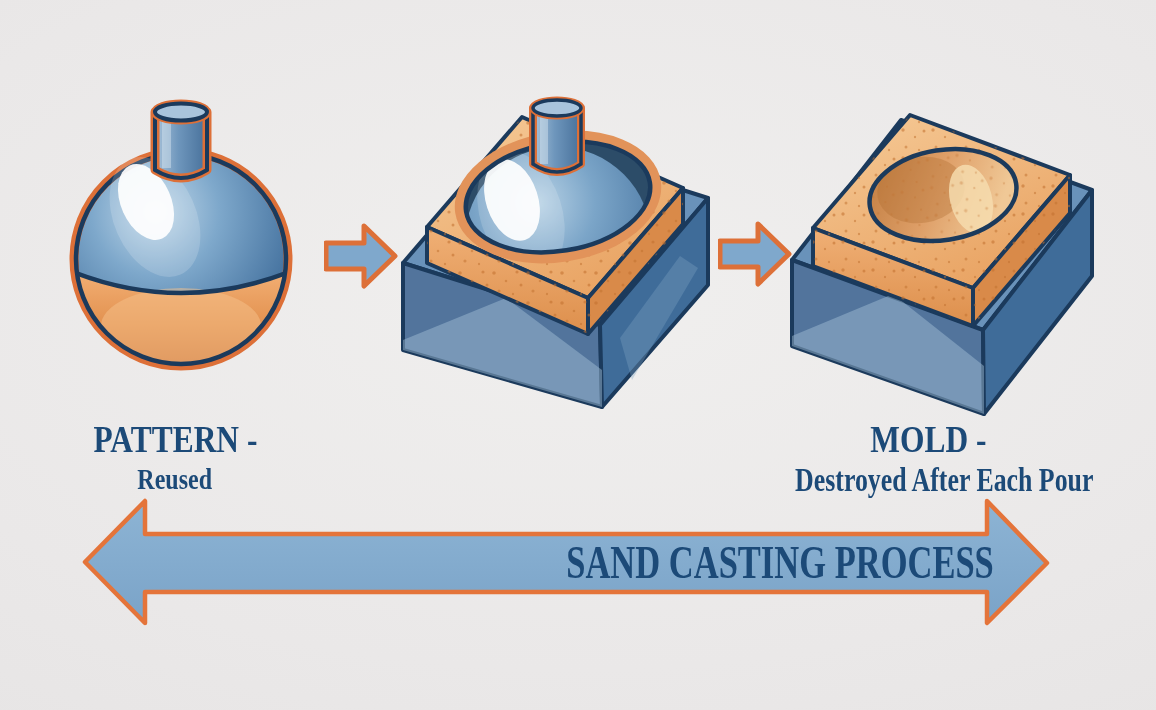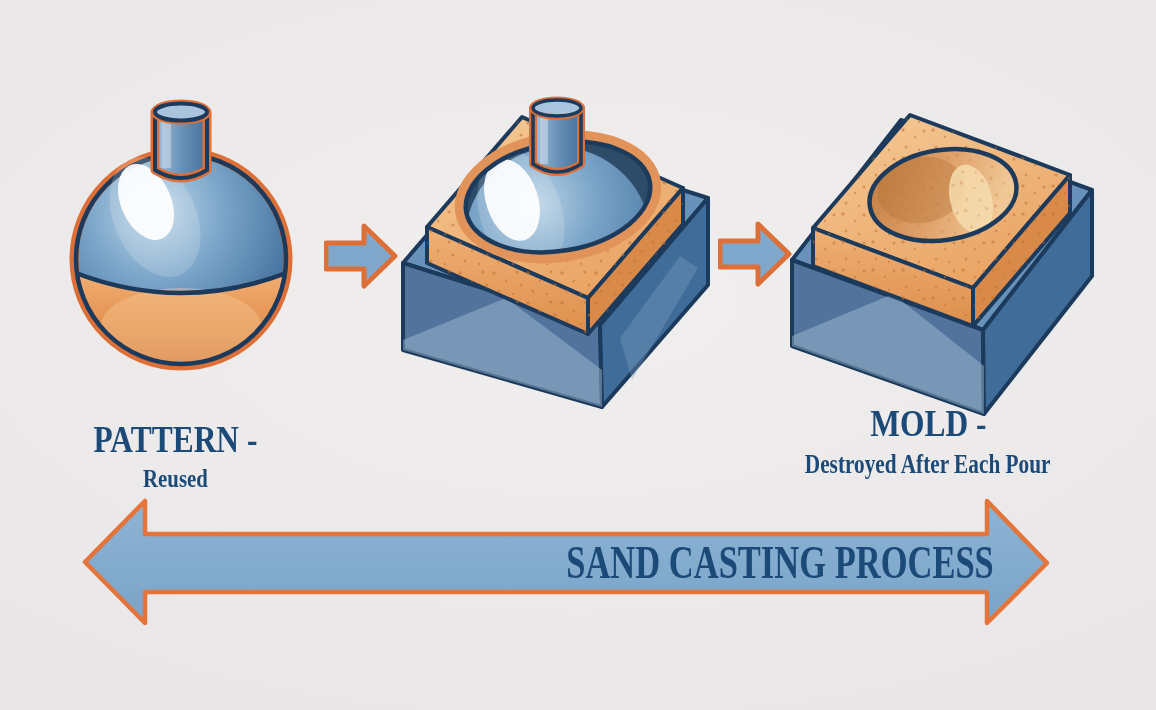--- a/index.html
+++ b/index.html
@@ -4,22 +4,22 @@
 <style>
   html,body { margin:0; padding:0; }
   .canvas {
     position:relative; width:1156px; height:710px; overflow:hidden;
     background: radial-gradient(115% 95% at 50% 42%, #f0efee 0%, #eae8e8 55%, #e4e2e2 100%);
     font-family:Liberation Serif, serif;
   }
   .abs { position:absolute; }
   .caption { position:absolute; color:#1c4a78; font-weight:bold; text-align:center; }
   .cap-main { font-size:37px; line-height:44px; }
-  .cap-sub  { font-size:26px; line-height:34px; }
-  .cap-sub2 { font-size:28px; line-height:36px; }
+  .cap-sub  { font-size:30px; line-height:34px; }
+  .cap-sub2 { font-size:34px; line-height:36px; }
   .sq { display:inline-block; white-space:nowrap; transform-origin:50% 50%; }
   .sq85 { transform:scaleX(.85); }
   .sq80 { transform:scaleX(.80); }
   .sq76 { transform:scaleX(.76); }
   .banner-textwrap {
     position:absolute; left:80px; top:495px; width:976px; height:136px;
     display:flex; align-items:center; justify-content:flex-end;
     pointer-events:none;
   }
   .banner-text {
@@ -194,21 +194,21 @@
       <ellipse cx="165" cy="97" rx="74" ry="45" transform="rotate(-9 165 97)" fill="url(#spk3)" opacity="0.6"></ellipse>
       <ellipse cx="165" cy="97" rx="74" ry="45" transform="rotate(-9 165 97)" fill="none" stroke="#1b3a5c" stroke-width="4.5"></ellipse>
     </g>
   </svg>
 
   <div class="caption" style="left:30px;top:418px;width:290px">
     <div class="cap-main"><span class="sq sq85">PATTERN -</span></div>
     <div class="cap-sub"><span class="sq sq80">Reused</span></div>
   </div>
 
-  <div class="caption" style="left:748px;top:402px;width:360px">
+  <div class="caption" style="left:748px;top:418px;width:360px">
     <div class="cap-main"><span class="sq sq85">MOLD -</span></div>
     <div class="cap-sub2"><span class="sq sq76">Destroyed After Each Pour</span></div>
   </div>
 
   <svg class="abs" style="left:80px;top:495px" width="976" height="136" viewBox="0 0 976 136">
     <defs>
       <linearGradient id="bfill" x1="0" y1="0" x2="0" y2="1">
         <stop offset="0" stop-color="#8db4d4"></stop>
           <stop offset="1" stop-color="#7aa3c8"></stop>
       </linearGradient>

